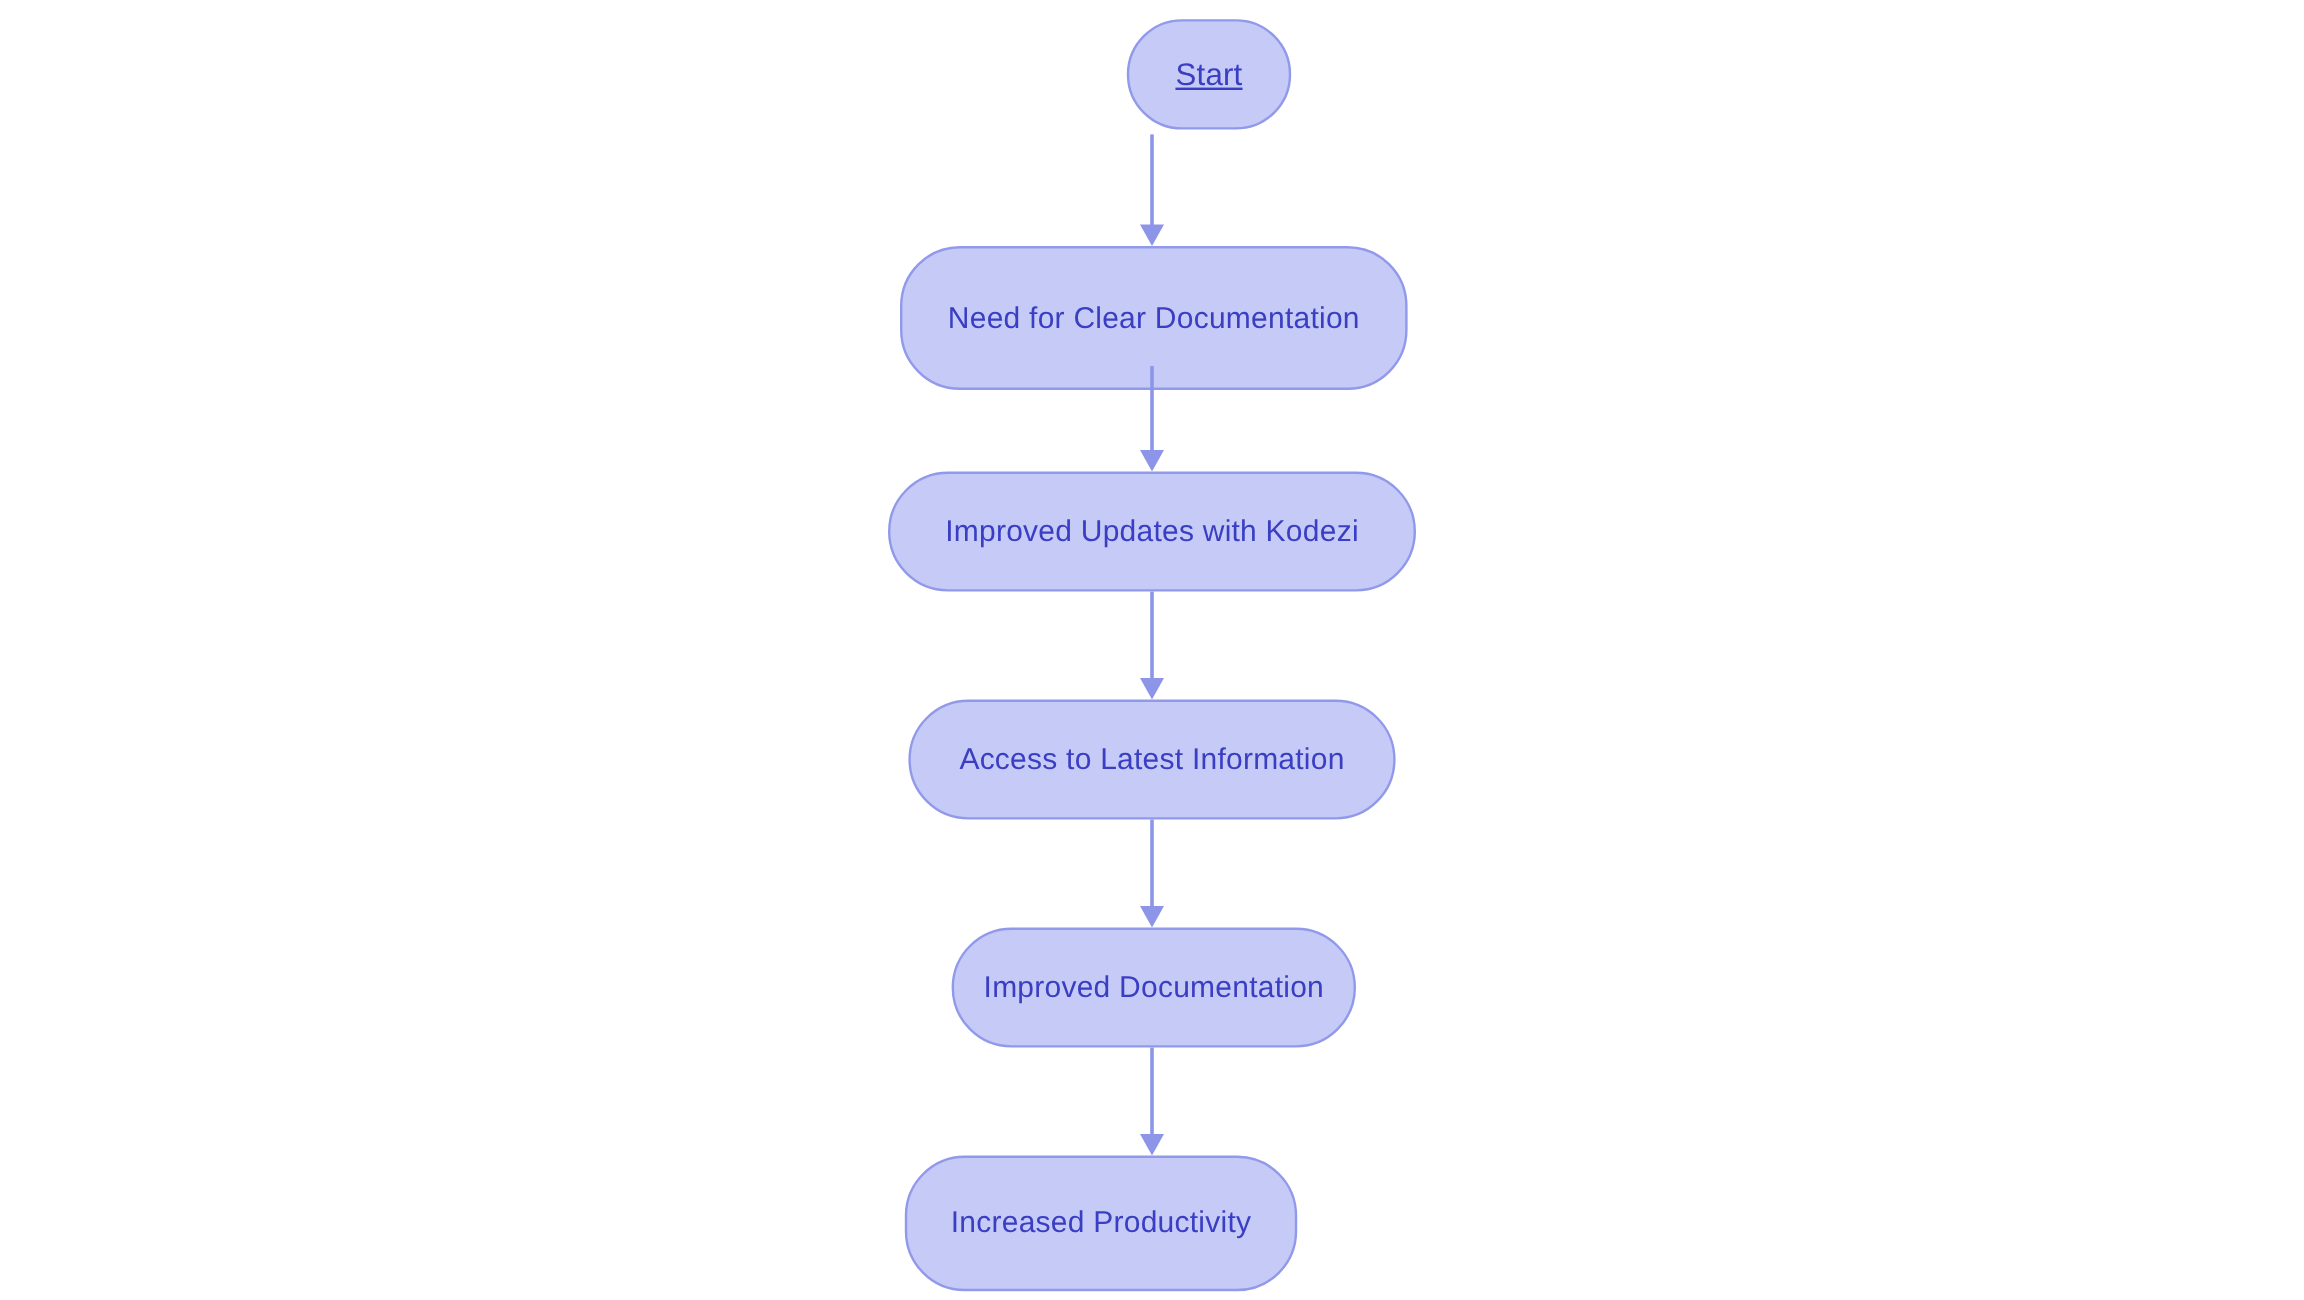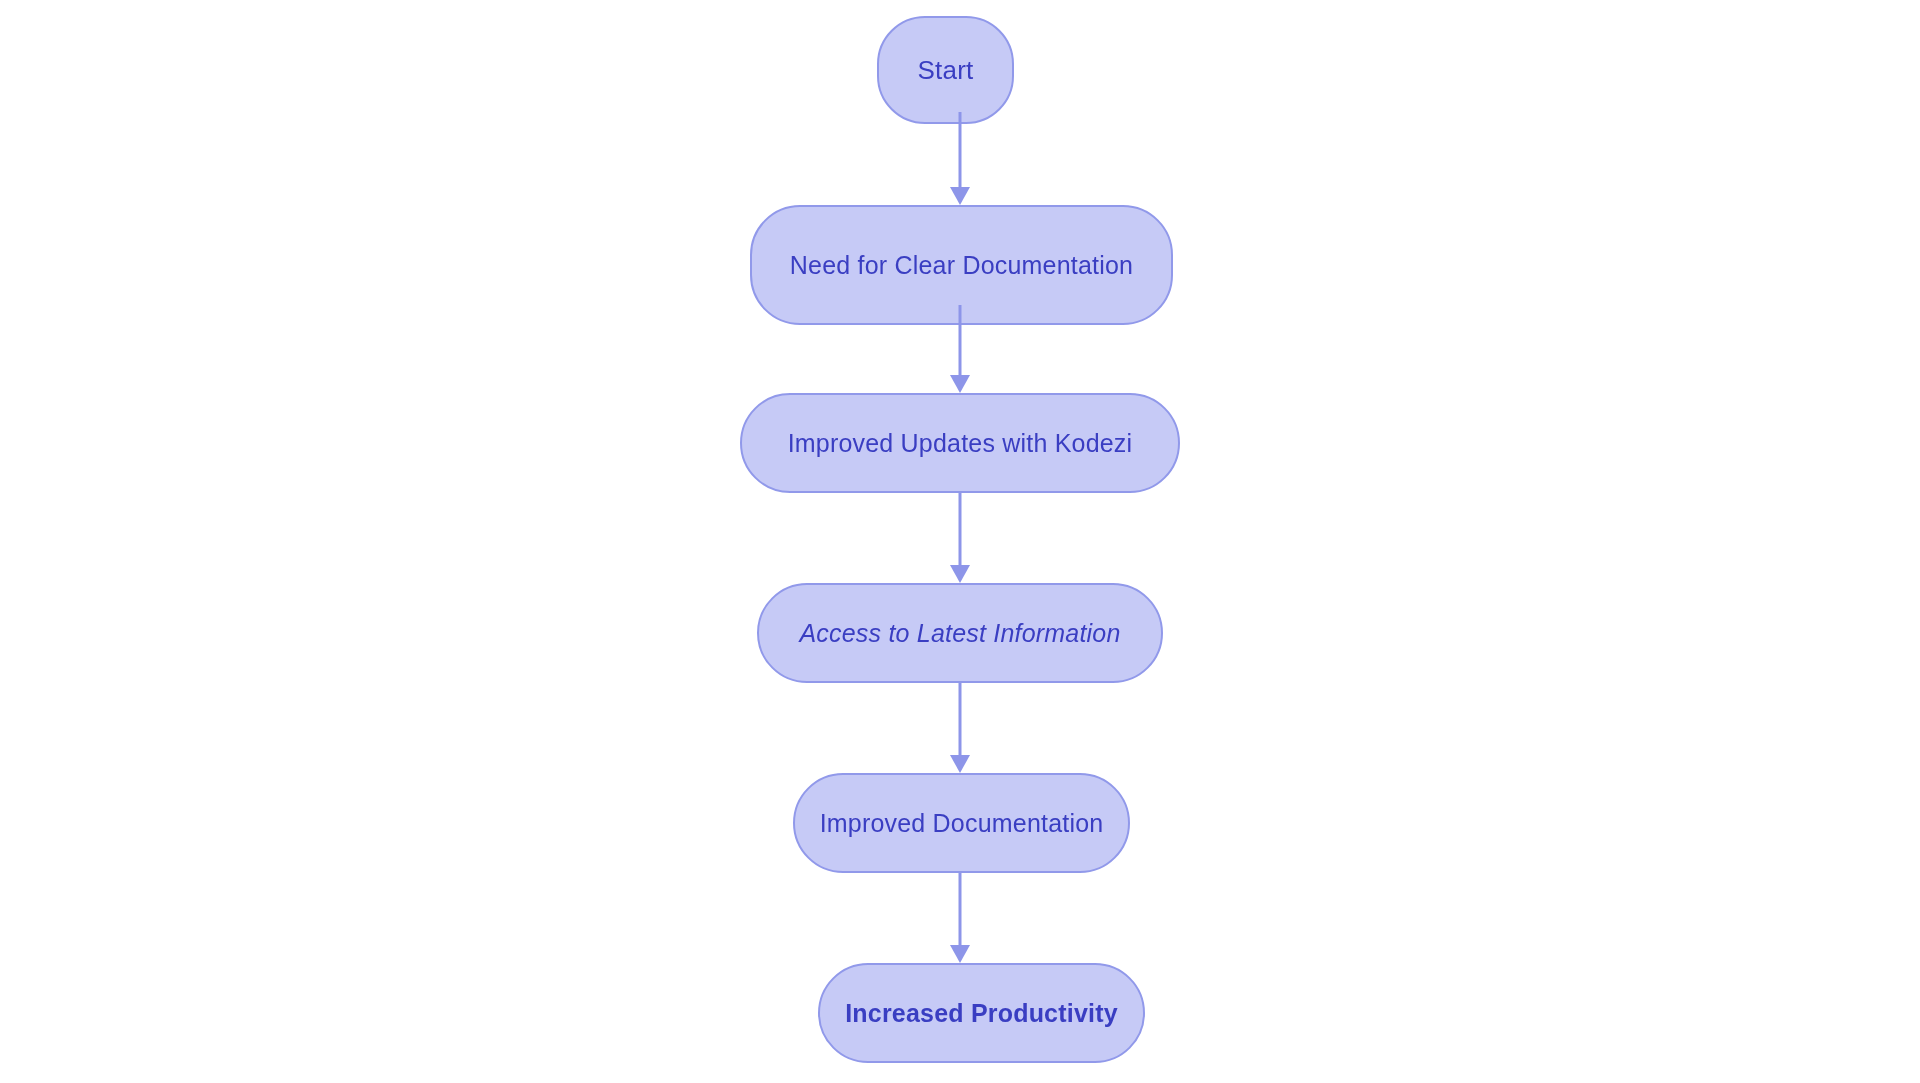--- a/index.html
+++ b/index.html
@@ -28,26 +28,26 @@
     justify-content: center;
     background: var(--node-fill);
     border: 2px solid var(--node-border);
     border-radius: 50px;
     color: var(--node-text);
     font-size: 25px;
     letter-spacing: 0.2px;
     text-align: center;
     white-space: nowrap;
   }
-  .node.n1 { left: 877px; top: 16px;  width: 137px; height: 108px;  border-radius: 48px; font-size: 26px; }
+  .node.n1 { left: 939px; top: 16px;  width: 137px; height: 92px;  border-radius: 48px; font-size: 26px; text-decoration: underline; }
   .node.n2 { left: 750px; top: 205px; width: 423px; height: 120px; }
   .node.n3 { left: 740px; top: 393px; width: 440px; height: 100px; }
-  .node.n4 { left: 757px; top: 583px; width: 406px; height: 100px; font-style: italic; }
+  .node.n4 { left: 757px; top: 583px; width: 406px; height: 100px; }
   .node.n5 { left: 793px; top: 773px; width: 337px; height: 100px; }
-  .node.n6 { left: 818px; top: 963px; width: 327px; height: 100px; font-weight: bold; }
+  .node.n6 { left: 754px; top: 963px; width: 327px; height: 113px; }
 
   .arrow {
     position: absolute;
     left: 950px;
     width: 20px;
   }
   .arrow .shaft {
     position: absolute;
     left: 50%;
     transform: translateX(-50%);

